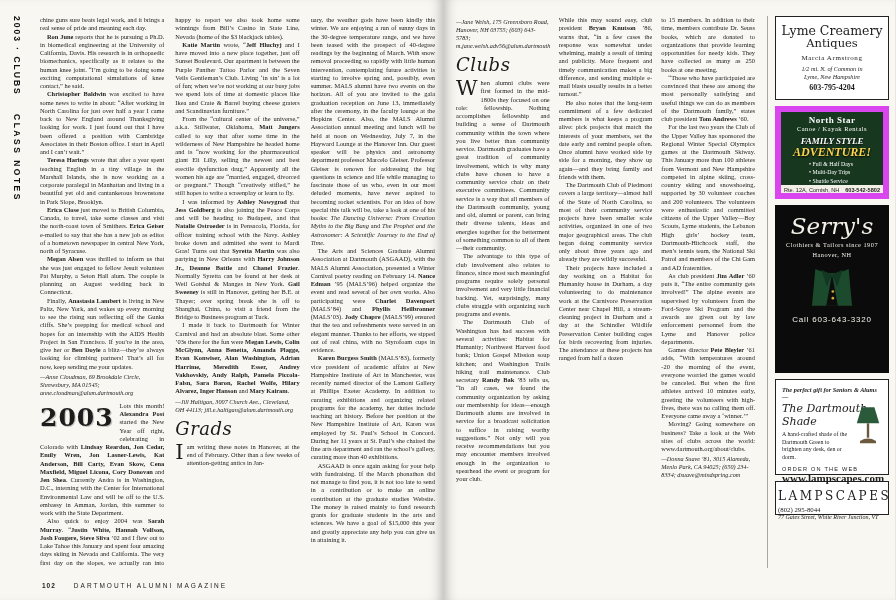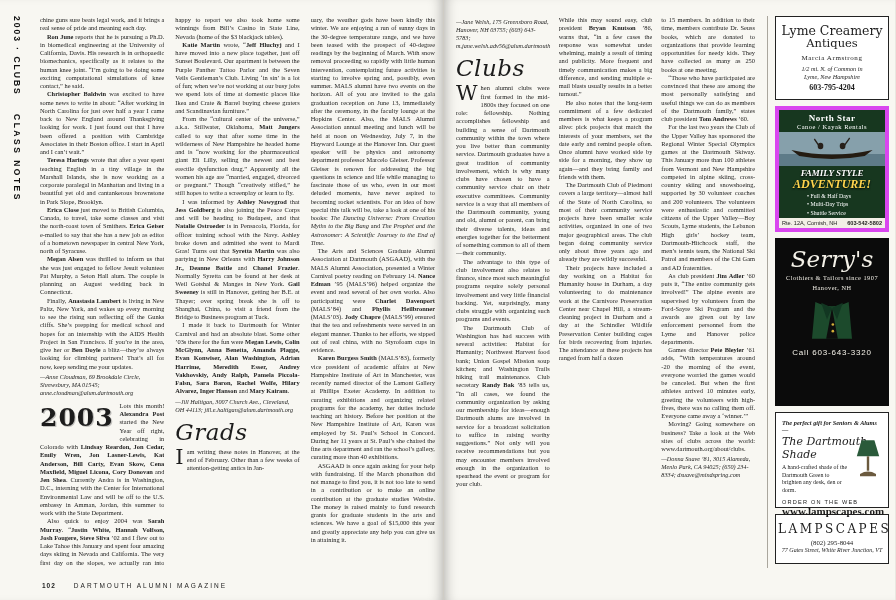--- a/index.html
+++ b/index.html
@@ -23,41 +23,41 @@
   .page-right .columns { gap:9px; padding:16px 6px 0 12px; height:584px; }
   .col { flex:1; overflow:hidden; text-align:justify; font-size:6.4px; line-height:1.29; height:552px; }
   .para { margin:0; text-indent:7px; }
   .para.noindent { text-indent:0; }
   .sig { font-style:italic; text-align:left; margin:2px 0 5px; font-size:6.2px; line-height:1.3; }
   .b { font-weight:bold; }
   .i { font-style:italic; }
   .year-heading { float:left; font-family:"DejaVu Serif", serif; font-weight:bold; font-size:25px; line-height:23px;
     margin:4px 6px 8px 0; letter-spacing:1px; text-shadow:1.2px 1.2px 0 rgba(0,0,0,0.22); }
   .section-heading { font-family:"DejaVu Serif", serif; font-style:italic; font-weight:normal;
-    font-size:23px; line-height:1.05; margin:6px 0 4px; letter-spacing:0.5px; }
+    font-size:18px; line-height:1.05; margin:6px 0 4px; letter-spacing:0.5px; }
   .dropcap { float:left; font-family:"DejaVu Serif", serif; font-size:21px; line-height:17px; padding:1px 3px 0 0; }
 
   
   .footer { position:absolute; bottom:11px; left:42px; display:flex; gap:18px; align-items:baseline;
     font-family:"Liberation Sans", sans-serif; font-size:6.5px; letter-spacing:2px; color:#222; }
   .page-num { font-weight:bold; letter-spacing:1px; }
 
   
   .ad-rail { width:122px; min-width:122px; margin-left:3px; border-left:1px solid #aaa69d; padding-left:7px;
     display:flex; flex-direction:column; gap:6px; height:552px; }
   .ad { background:#fff; }
 
   .ad-lyme { border:1px solid #222; height:84px; text-align:center; padding:7px 3px 4px; }
   .lyme-t1 { font-family:"DejaVu Serif", serif; font-size:12.5px; line-height:1.05; }
   .lyme-t2 { font-family:"DejaVu Serif", serif; font-size:11.5px; line-height:1.1; margin-bottom:4px; }
   .lyme-contact { font-size:7px; letter-spacing:0.6px; margin-bottom:3px; }
   .lyme-addr { font-size:6.2px; font-style:italic; line-height:1.25; }
   .lyme-phone { font-size:8px; font-weight:bold; margin-top:3px; }
 
-  .ad-ns { height:126px; border:4px solid #d946ef; background:#17371f; color:#fff; display:flex; flex-direction:column; text-align:center; overflow:hidden; }
+  .ad-ns { height:93px; border:6px solid #d946ef; background:#17371f; color:#fff; display:flex; flex-direction:column; text-align:center; overflow:hidden; }
   .ns-brand1 { font-size:9px; font-weight:bold; padding-top:3px; letter-spacing:0.5px; }
   .ns-brand2 { font-size:6.5px; letter-spacing:0.5px; padding-bottom:2px; }
   .ns-photo { display:block; width:100%; height:34px; }
   .ns-h1 { font-style:italic; font-weight:bold; font-size:9px; margin-top:2px; text-shadow:0 1px 2px #000; }
   .ns-h2 { font-style:italic; font-weight:bold; font-size:12px; color:#ffd54d; text-shadow:0 1px 2px #000; line-height:1; }
   .ns-bullets { text-align:left; padding:2px 0 0 28px; }
   .bullet-item { font-size:5.8px; line-height:1.45; }
   .ns-footer { margin-top:auto; background:#f2efe6; color:#222; font-size:5.6px; padding:2px 3px; display:flex; justify-content:space-between; font-family:"Liberation Sans", sans-serif; }
   .ns-phone { font-weight:bold; }
 
@@ -69,21 +69,21 @@
   .serrys-phone { font-size:8px; letter-spacing:0.8px; margin-top:6px; font-family:"Liberation Sans", sans-serif; }
 
   .ad-shade { border:1px solid #222; height:96px; padding:6px 6px 5px; position:relative; }
   .shade-eyebrow { font-size:6.3px; font-style:italic; font-weight:bold; }
   .shade-title { font-family:"DejaVu Serif", serif; font-style:italic; font-size:11px; margin:2px 0 3px; }
   .shade-body { font-size:5.9px; width:66px; line-height:1.3; }
   .shade-lamp { position:absolute; right:4px; top:24px; }
   .shade-order { font-size:5.6px; letter-spacing:1.2px; margin-top:4px; font-family:"Liberation Sans", sans-serif; }
   .shade-url { font-size:11px; font-weight:bold; }
 
-  .ad-lamps { border:1px solid #222; height:50px; text-align:center; padding:7px 2px 19px; }
+  .ad-lamps { border:1px solid #222; height:34px; text-align:left; padding:7px 2px 19px; }
   .lamps-name { font-family:"DejaVu Serif", serif; font-size:12px; letter-spacing:2.5px; }
   .lamps-phone { font-size:6.8px; margin-top:3px; }
   .lamps-addr { font-size:6px; font-style:italic; margin-top:1px; }
 </style>
 </head>
 <body>
 
 <div class="spread">
 
   <section class="page page-left">

